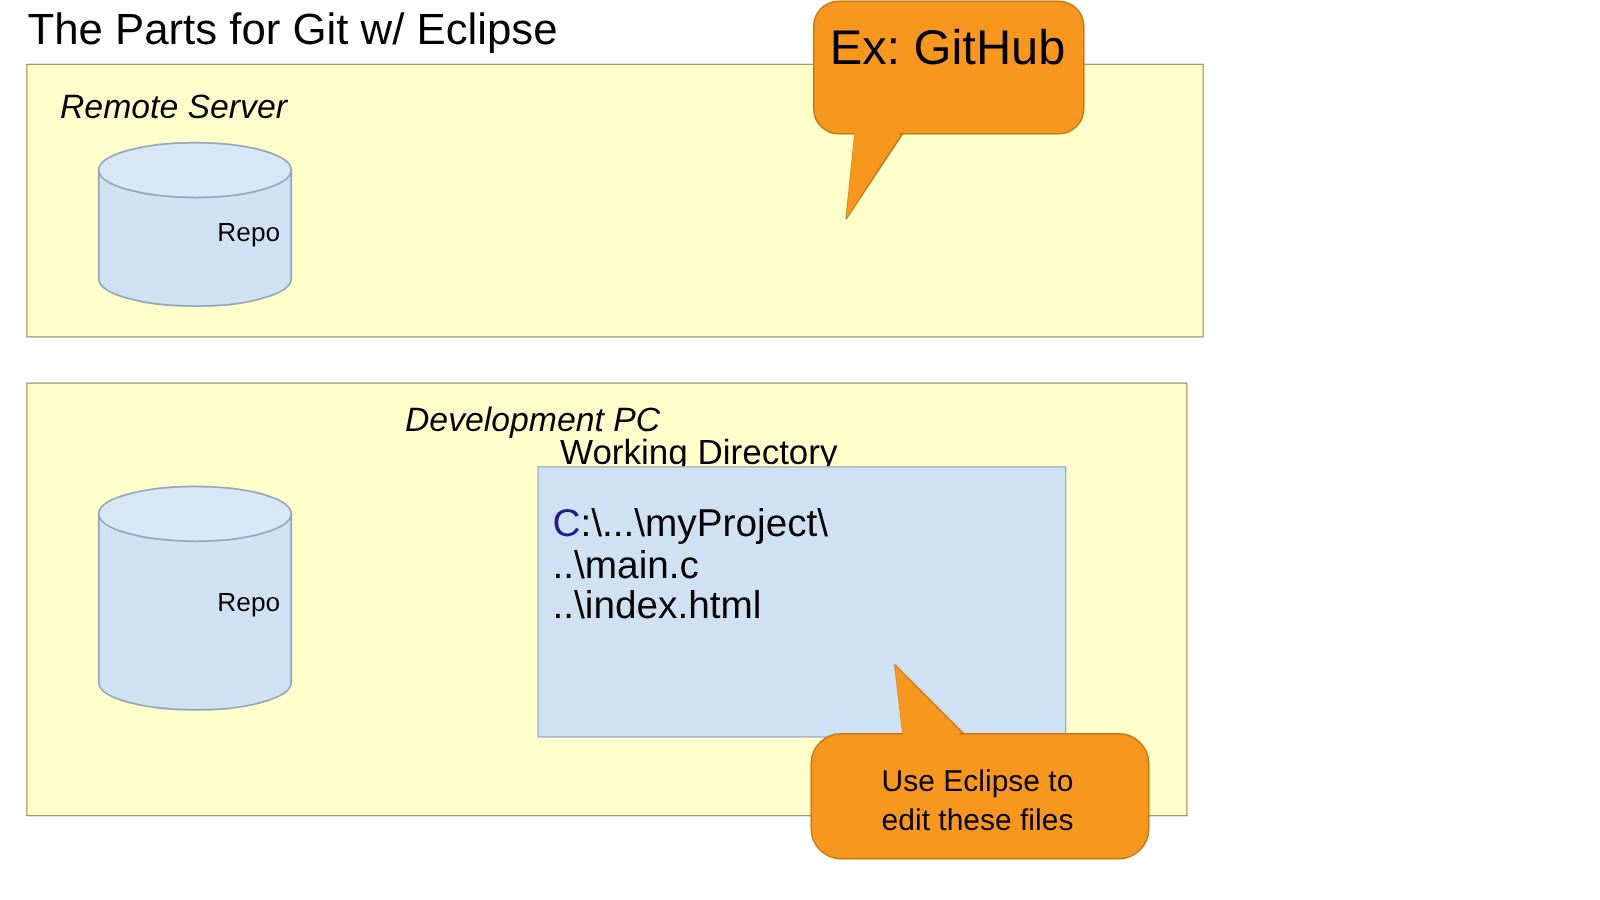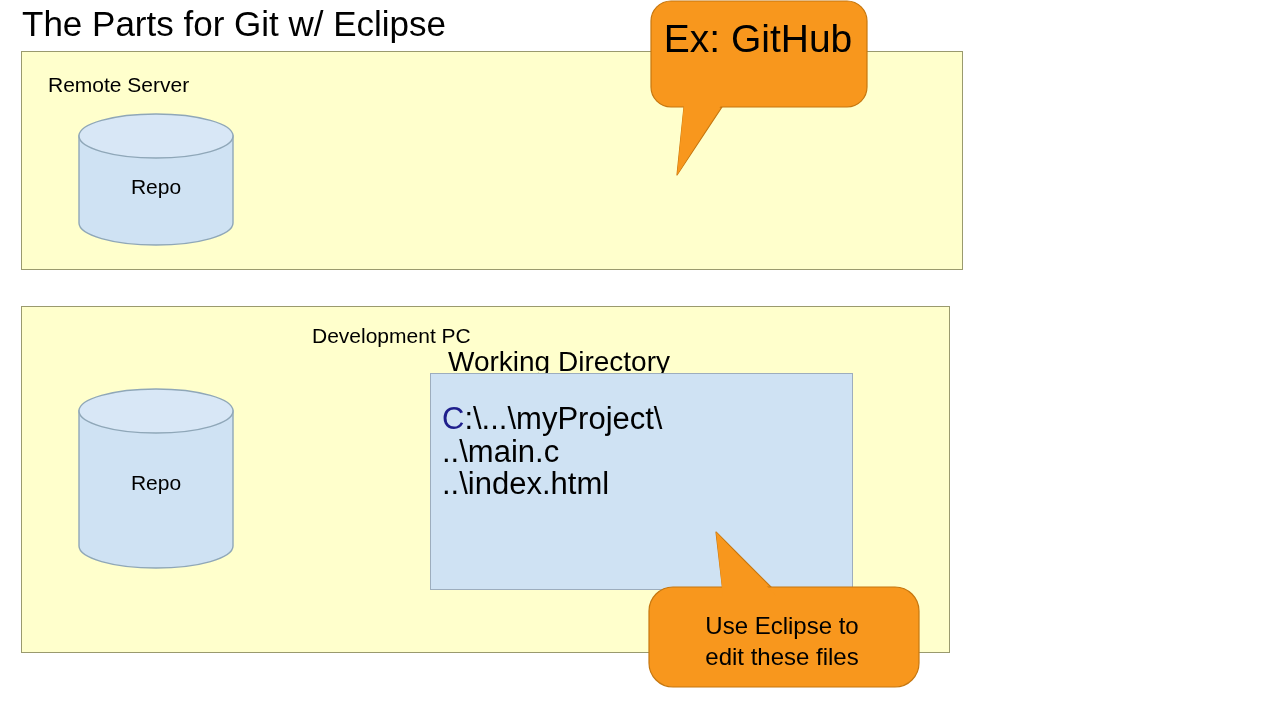--- a/index.html
+++ b/index.html
@@ -44,31 +44,32 @@
   }
   #development-pc-box {
     left: 21px;
     top: 306px;
     width: 929px;
     height: 347px;
   }
 
   .region-label {
     position: absolute;
-    font-size: 21px;
+    font-size: 27px;
     line-height: 32px;
     color: #000000;
     white-space: nowrap;
+    font-style: italic;
   }
   #remote-server-label {
     left: 48px;
     top: 69px;
   }
   #development-pc-label {
-    left: 312px;
+    left: 324px;
     top: 320px;
   }
   #working-directory-label {
     position: absolute;
     left: 448px;
     top: 348px;
     font-size: 28px;
     line-height: 28px;
     color: #000000;
     white-space: nowrap;
@@ -83,20 +84,21 @@
     overflow: visible;
   }
   .cylinder-label {
     position: absolute;
     left: 0;
     width: 100%;
     text-align: center;
     font-size: 21px;
     line-height: 24px;
     color: #000000;
+    padding-left: 43px;
   }
   #cylinder-remote {
     left: 78px;
     top: 113px;
     width: 156px;
     height: 133px;
   }
   #cylinder-remote .cylinder-label { top: 62px; }
   #cylinder-local {
     left: 78px;

